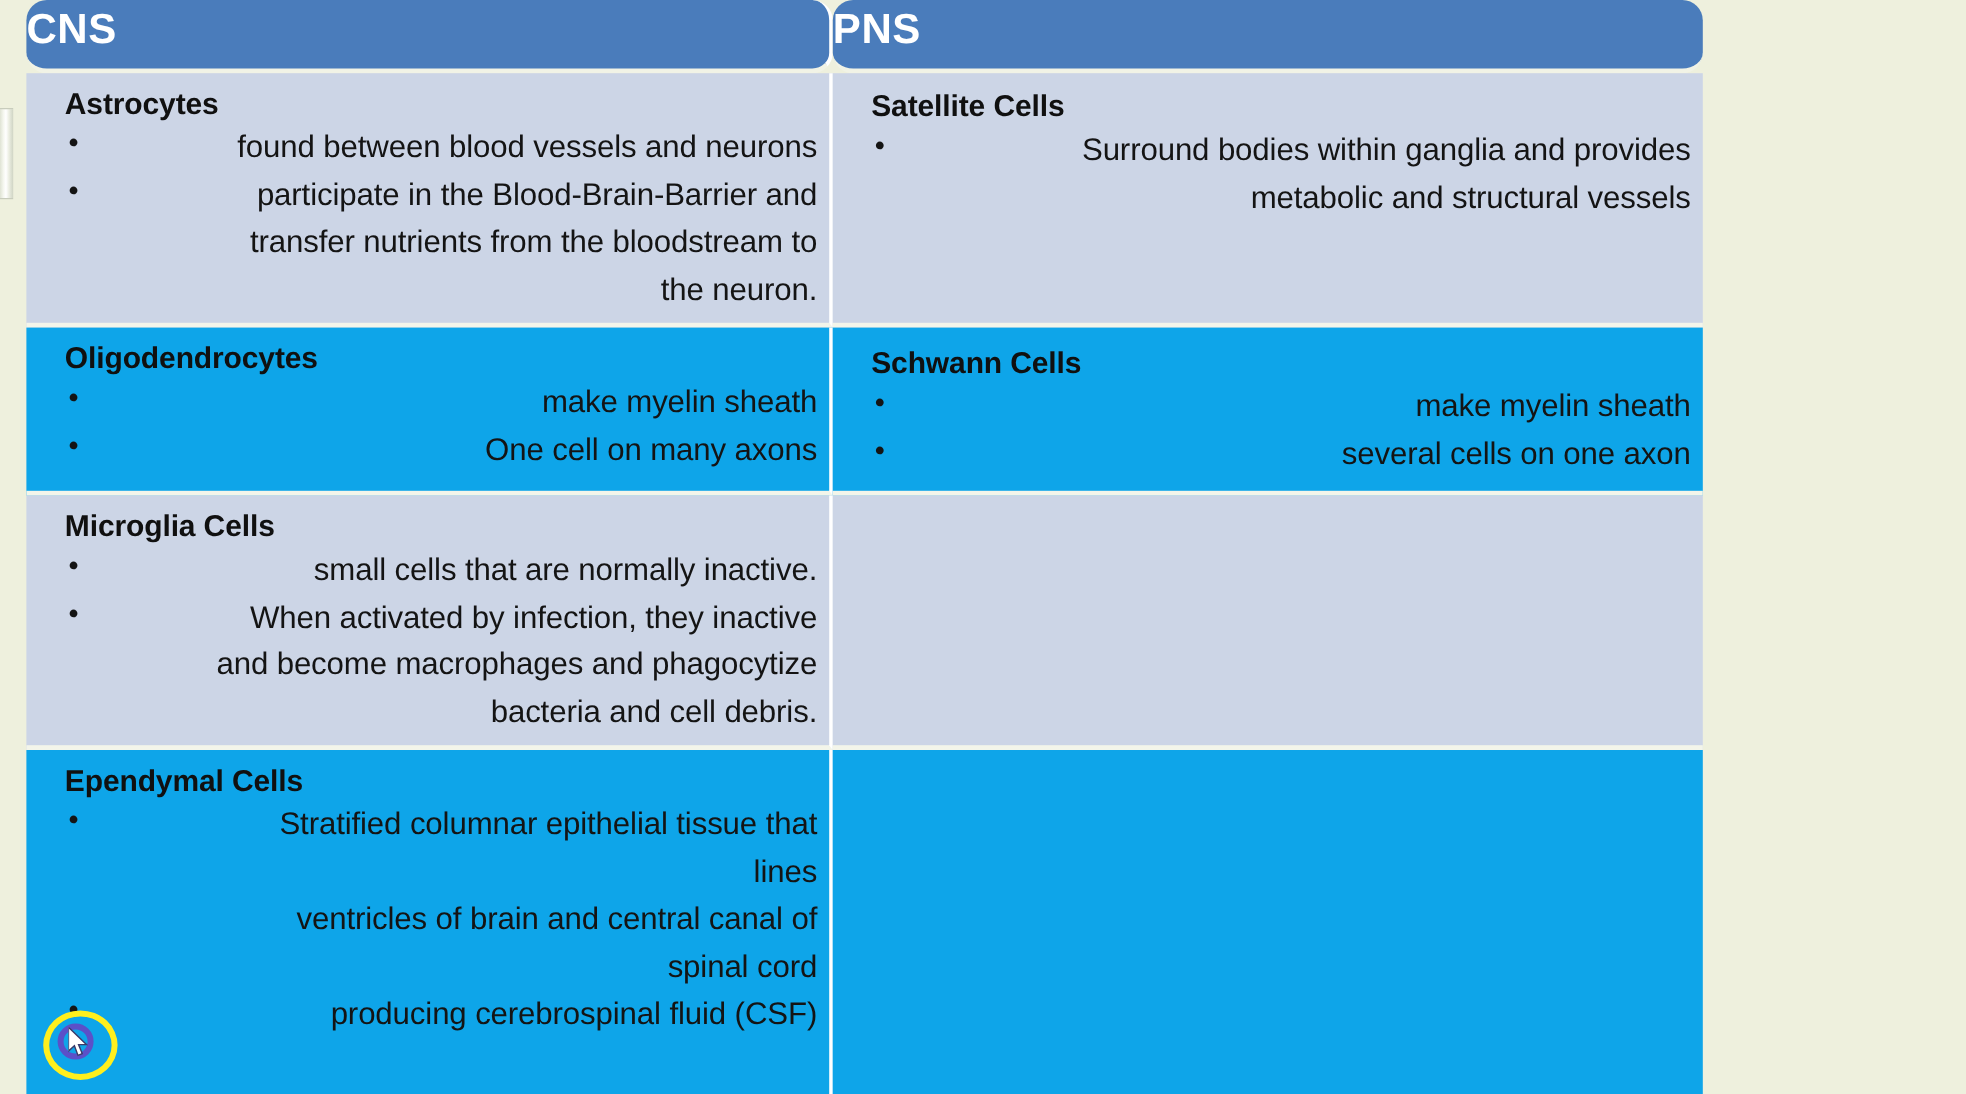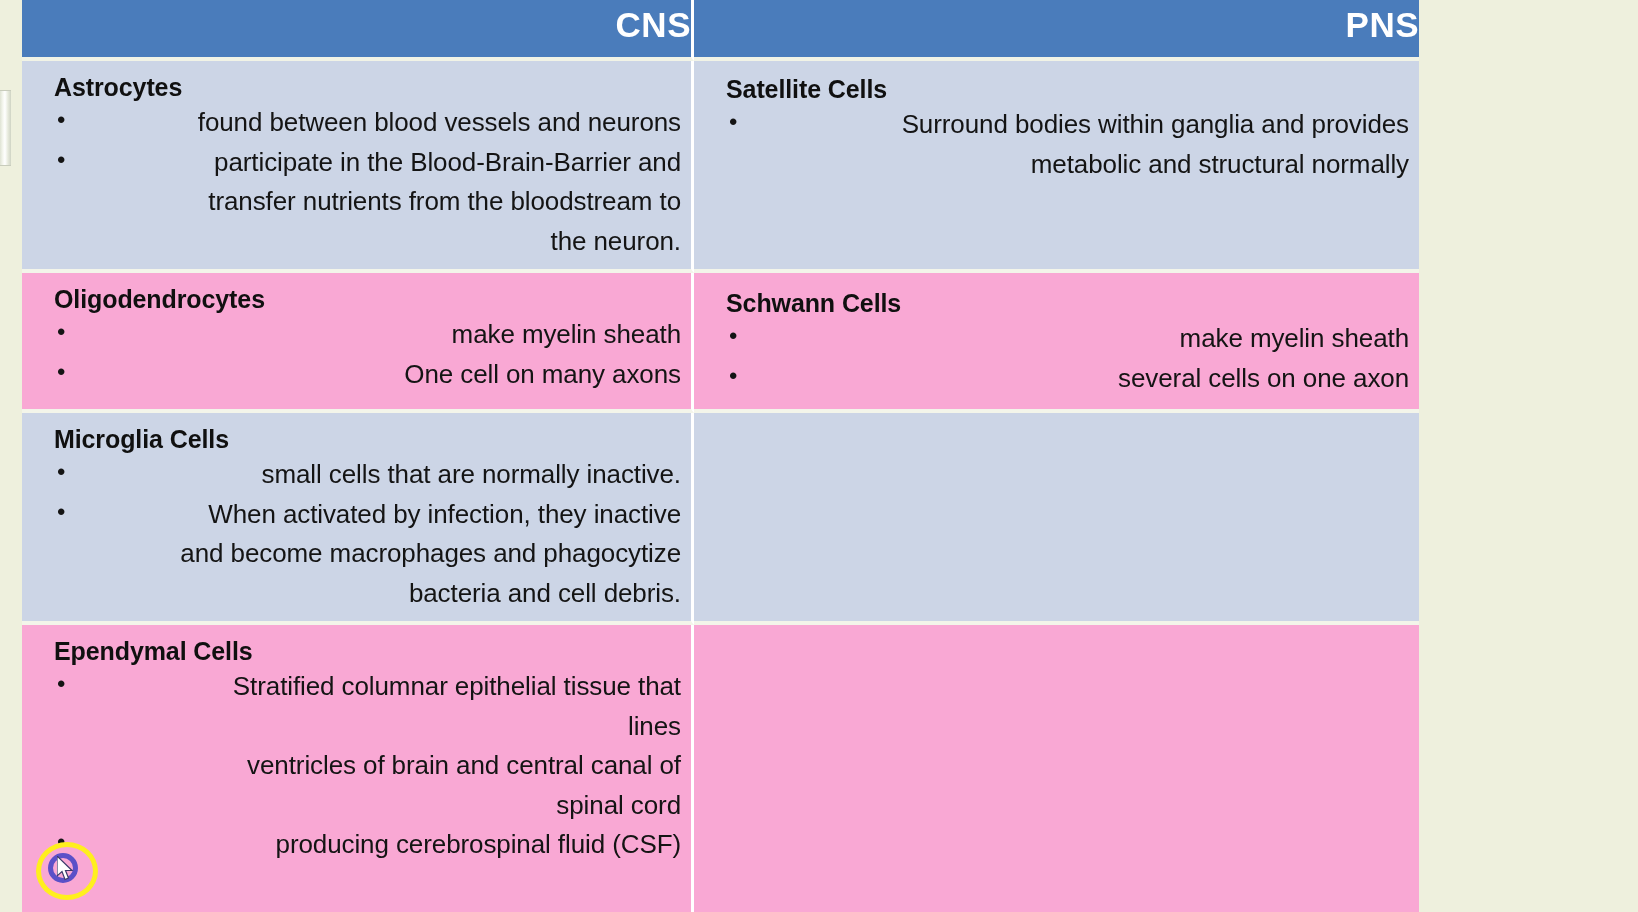--- a/index.html
+++ b/index.html
@@ -42,47 +42,48 @@
   }
 
   #slide-table col.col-left  { width: 672px; }
   #slide-table col.col-right { width: 725px; }
 
   #slide-table th {
     background: #4a7cbb;
     color: #ffffff;
     font-size: 35px;
     font-weight: bold;
-    text-align: right;
+    text-align: left;
     height: 57px;
     padding: 0;
     vertical-align: middle;
     border-right: 3px solid #ffffff;
     border-bottom: 4px solid #f1f3e6;
     line-height: 1.0;
     letter-spacing: 0.5px;
+    border-radius: 17px;
   }
   #slide-table th:last-child { border-right: none; }
   #slide-table th .hdr-text {
     display: block;
     position: relative;
     top: -4px;
   }
 
   #slide-table td {
     padding: 12px 0 8px 0;
     vertical-align: top;
     border-right: 3px solid #ffffff;
     border-bottom: 4px solid #f3f5ea;
     box-sizing: border-box;
   }
   #slide-table td:last-child { border-right: none; }
 
   tr.band-dark td  { background: #ccd5e6; }
-  tr.band-light td { background: #f9a8d4; }
+  tr.band-light td { background: #0ea5e9; }
 
   tr.row-1 td { height: 210px; }
   tr.row-2 td { height: 140px; }
   tr.row-3 td { height: 212px; }
   tr.row-4 td { height: 293px; }
 
   .cell-inner {
     padding-left: 32px;
     padding-right: 10px;
   }
@@ -198,21 +199,21 @@
             </li>
           </ul>
         </div>
       </td>
       <td class="offset-down">
         <div class="cell-inner">
           <div class="cell-title">Satellite Cells</div>
           <ul class="bullets">
             <li class="has-marker">
               <span class="cont">Surround bodies within ganglia and provides</span>
-              <span class="cont">metabolic and structural normally</span>
+              <span class="cont">metabolic and structural vessels</span>
             </li>
           </ul>
         </div>
       </td>
     </tr>
 
     <tr class="band-light row-2">
       <td>
         <div class="cell-inner">
           <div class="cell-title">Oligodendrocytes</div>

